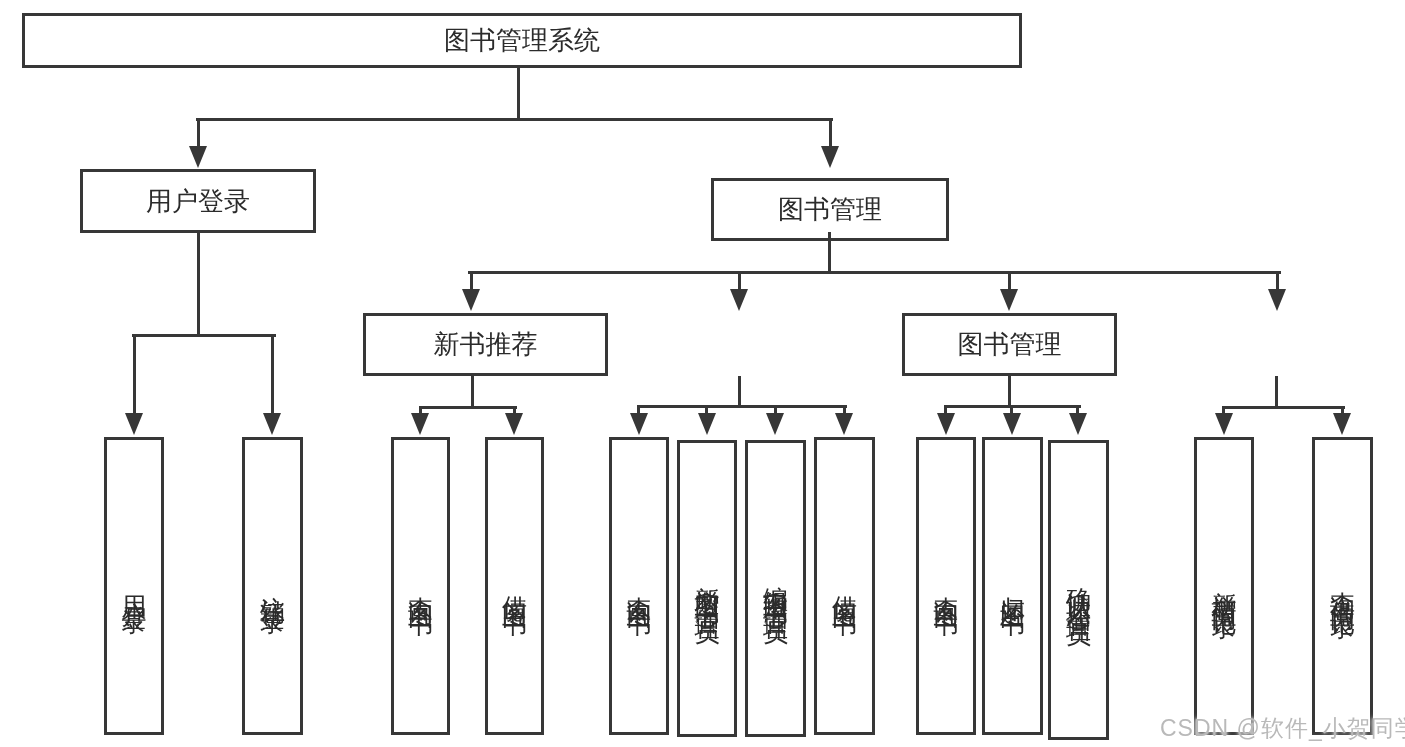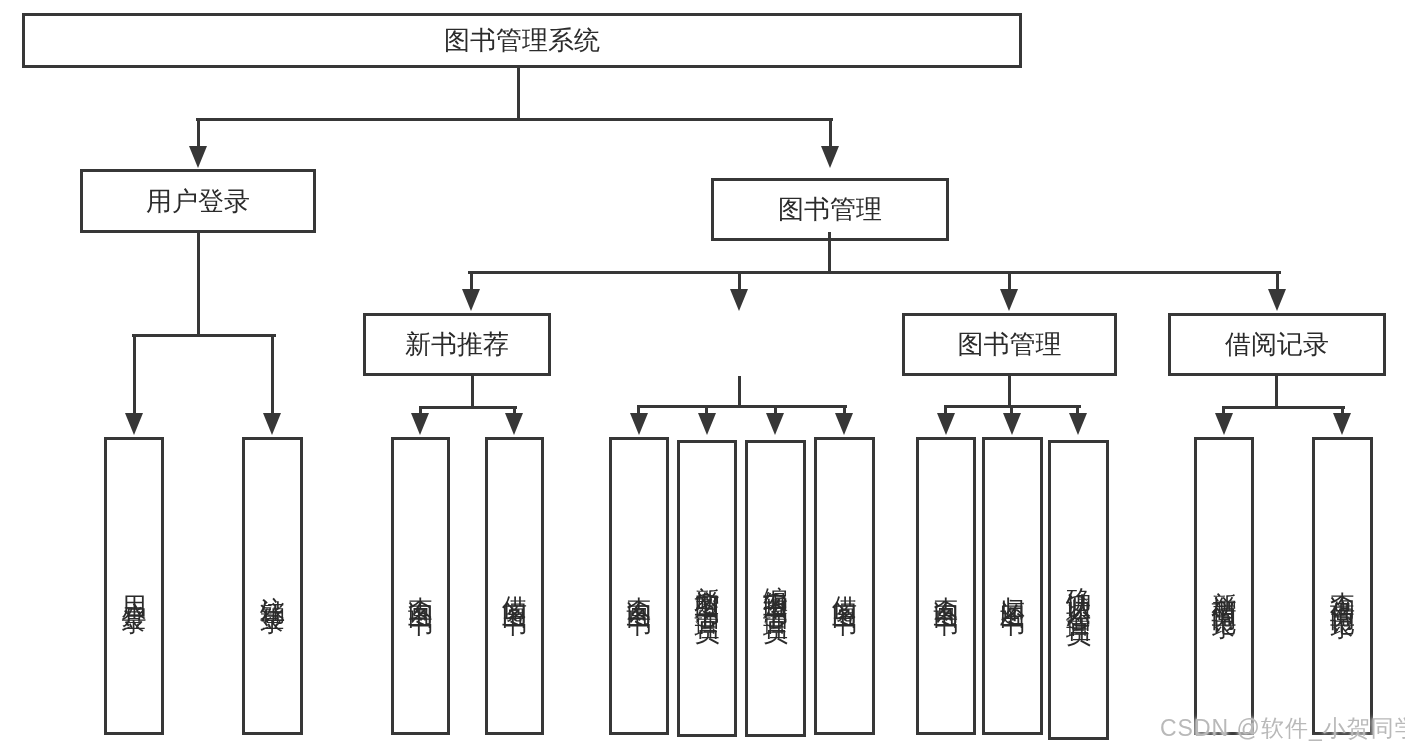--- a/index.html
+++ b/index.html
@@ -92,23 +92,22 @@
   <div class="lh" style="left:468px; top:271px; width:813px;"></div>
   <div class="lv" style="left:470px;  top:274px; height:15px;"></div>
   <div class="ah" style="left:462px;  top:289px;"></div>
   <div class="lv" style="left:738px;  top:274px; height:15px;"></div>
   <div class="ah" style="left:730px;  top:289px;"></div>
   <div class="lv" style="left:1008px; top:274px; height:15px;"></div>
   <div class="ah" style="left:1000px; top:289px;"></div>
   <div class="lv" style="left:1276px; top:274px; height:15px;"></div>
   <div class="ah" style="left:1268px; top:289px;"></div>
 
-  <div class="box" style="left:363px;  top:313px; width:188px; height:63px;">新书推荐</div>
+  <div class="box" style="left:363px;  top:313px; width:245px; height:63px;">新书推荐</div>
   <div class="box" style="left:902px;  top:313px; width:215px; height:63px;">图书管理</div>
-  <div class="box" style="left:1168px; top:313px; width:218px; height:63px;">借阅记录</div>
 
   <div class="lv" style="left:471px; top:376px; height:30px;"></div>
   <div class="lh" style="left:419px; top:406px; width:98px;"></div>
   <div class="lv" style="left:419px; top:409px; height:4px;"></div>
   <div class="ah" style="left:411px; top:413px;"></div>
   <div class="lv" style="left:513px; top:409px; height:4px;"></div>
   <div class="ah" style="left:505px; top:413px;"></div>
 
   <div class="lv" style="left:738px; top:376px; height:29px;"></div>
   <div class="lh" style="left:637px; top:405px; width:210px;"></div>

